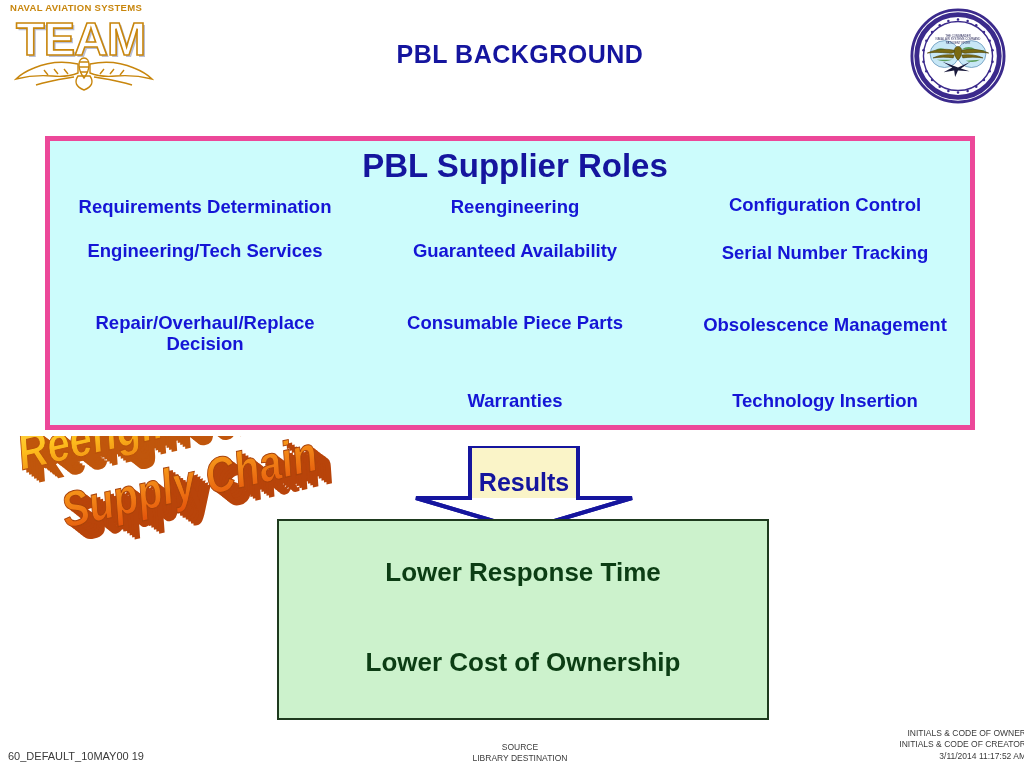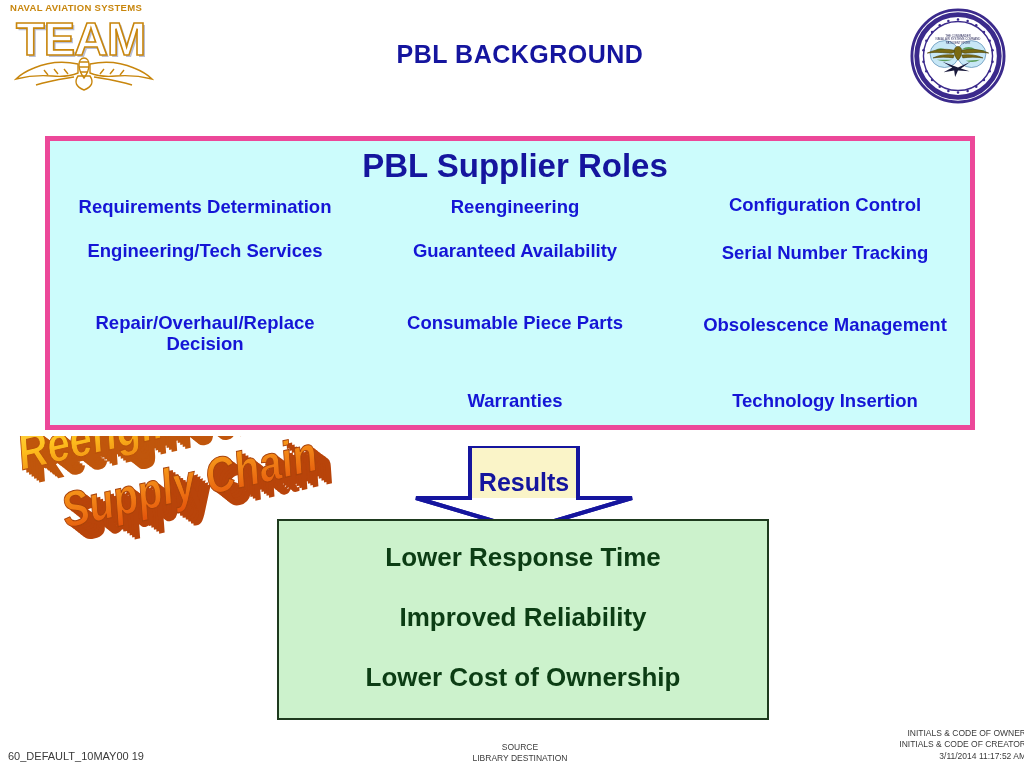--- a/index.html
+++ b/index.html
@@ -317,21 +317,20 @@
     <rect x="62" y="0" width="108" height="52" fill="#FAF4C8" stroke="none"></rect>
     <path d="M62 0 L62 52 M170 0 L170 52" stroke="#15159E" stroke-width="4"></path>
     <path d="M62 52 L8 52 L116 84 L224 52 L170 52" fill="none" stroke="#15159E" stroke-width="4" stroke-linejoin="miter"></path>
     <path d="M62 0 L170 0" stroke="#15159E" stroke-width="4"></path>
   </svg>
   <div id="results-label">Results</div>
 </div>
 
 <div id="outcomes-box">
   <div class="outcome-line">Lower Response Time</div>
-  <div class="outcome-line">Improved Reliability</div>
   <div class="outcome-line">Lower Cost of Ownership</div>
 </div>
 
 <svg id="wordart-reengineering" viewBox="0 0 400 150">
   <defs>
     <linearGradient id="wa-face" x1="0" y1="0" x2="0" y2="1">
       <stop offset="0%" stop-color="#FFD34D"></stop>
       <stop offset="45%" stop-color="#FFC21E"></stop>
       <stop offset="100%" stop-color="#F08A12"></stop>
     </linearGradient>

